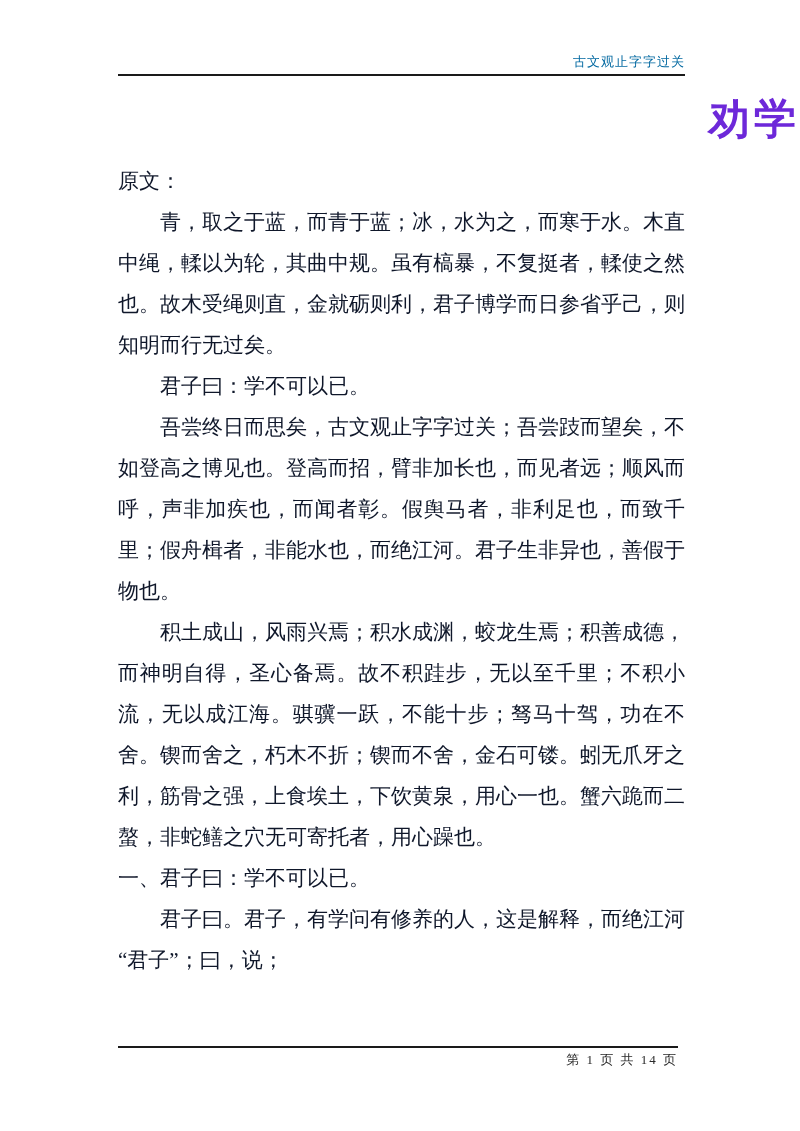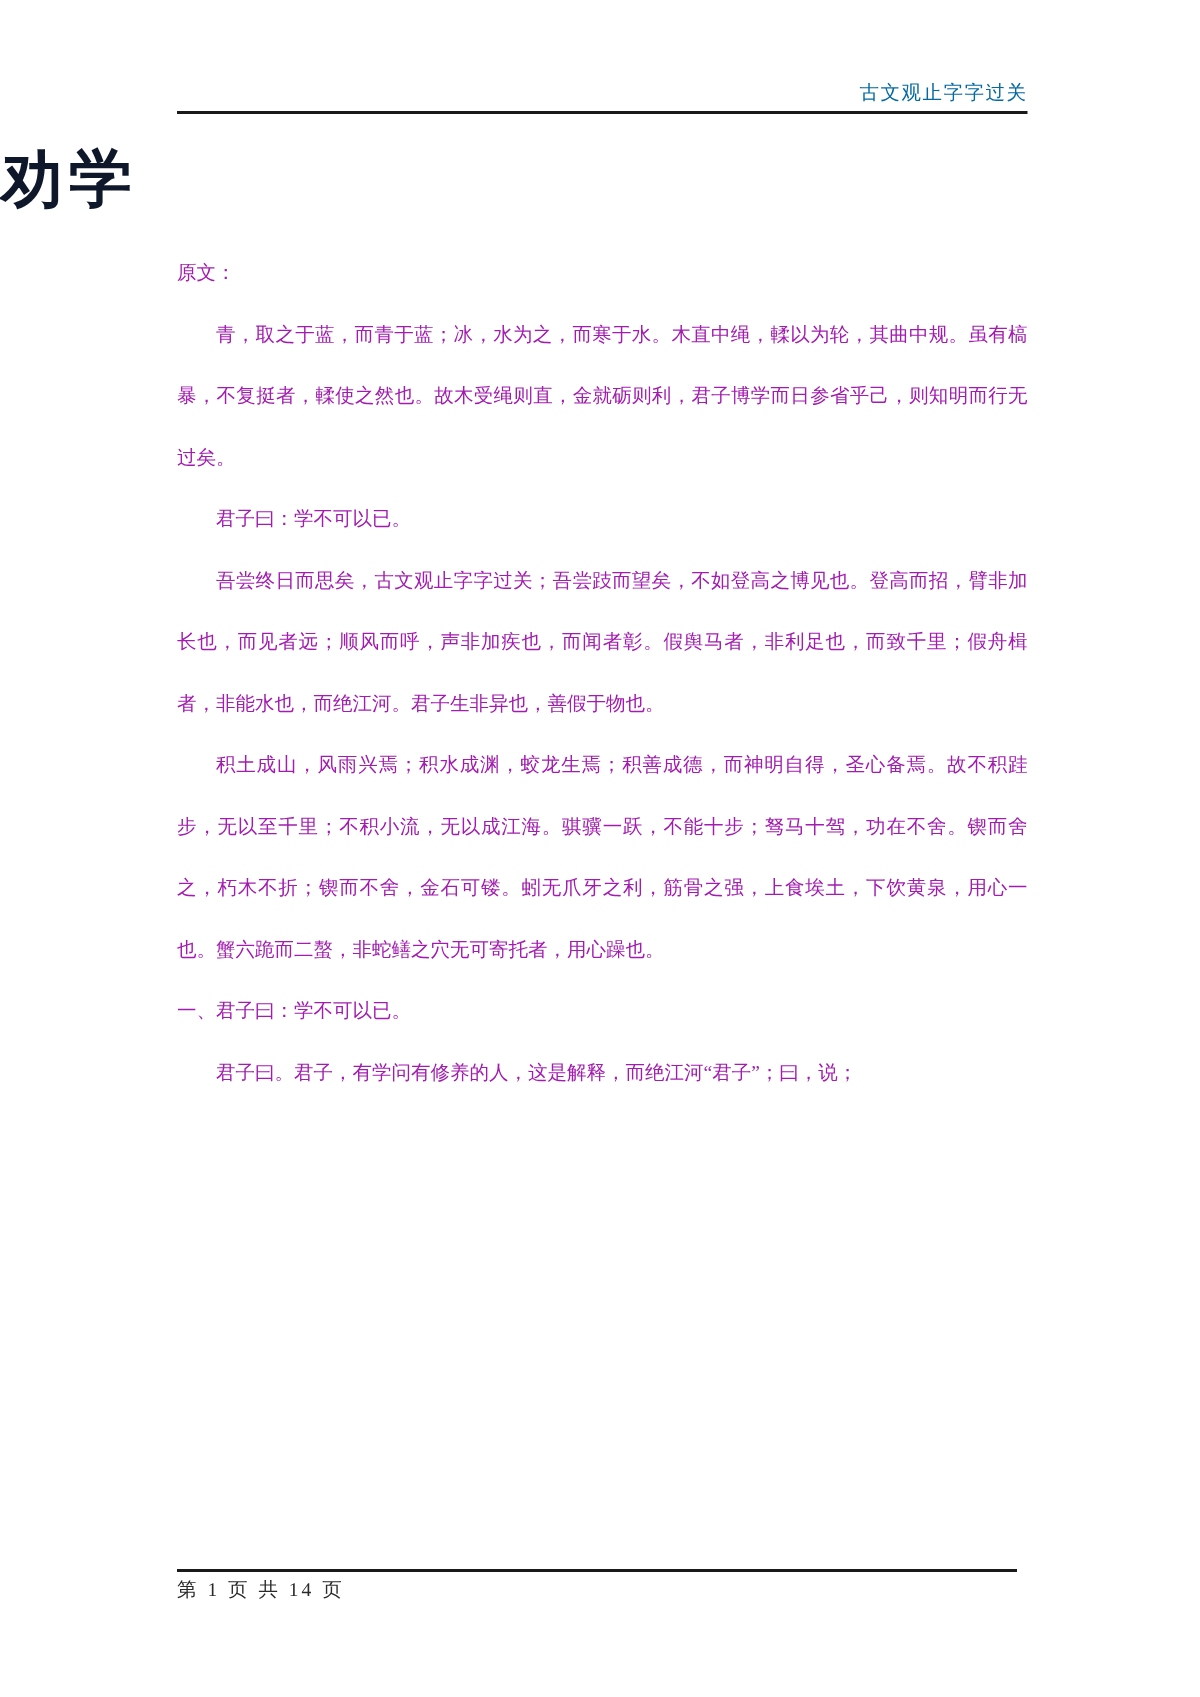--- a/index.html
+++ b/index.html
@@ -33,37 +33,37 @@
     letter-spacing: 1px;
     color: #0369a1;
     white-space: nowrap;
   }
   .title {
     position: absolute;
     top: 94px;
     left: 0;
     width: 100%;
     margin: 0;
-    text-align: left;
+    text-align: right;
     font-size: 42px;
     line-height: 50px;
     font-weight: bold;
     letter-spacing: 4px;
     font-family: "Liberation Sans", "DejaVu Sans", sans-serif;
-    color: #0f172a;
+    color: #6d28d9;
   }
   .content {
     position: absolute;
     left: 118px;
     top: 161px;
     width: 567px;
-    font-size: 13px;
+    font-size: 21px;
     line-height: 41px;
     text-align: justify;
-    color: #a21caf;
+    color: #0f172a;
   }
   .content p { margin: 0; }
   .orig-label {
     margin: 0;
     text-indent: 0;
   }
   .para {
     margin-top: 2px;
     text-indent: 2em;
   }
@@ -78,21 +78,21 @@
   .note-para-last {
     letter-spacing: -1.5px;
     text-align-last: justify;
   }
   .footer {
     position: absolute;
     left: 118px;
     width: 560px;
     top: 1046px;
     border-top: 2px solid #1a1a1a;
-    text-align: left;
+    text-align: right;
     padding-top: 3px;
     font-size: 13px;
     letter-spacing: 2px;
     color: #2a2a2a;
   }
 </style>
 </head>
 <body>
 
 <div class="page">

